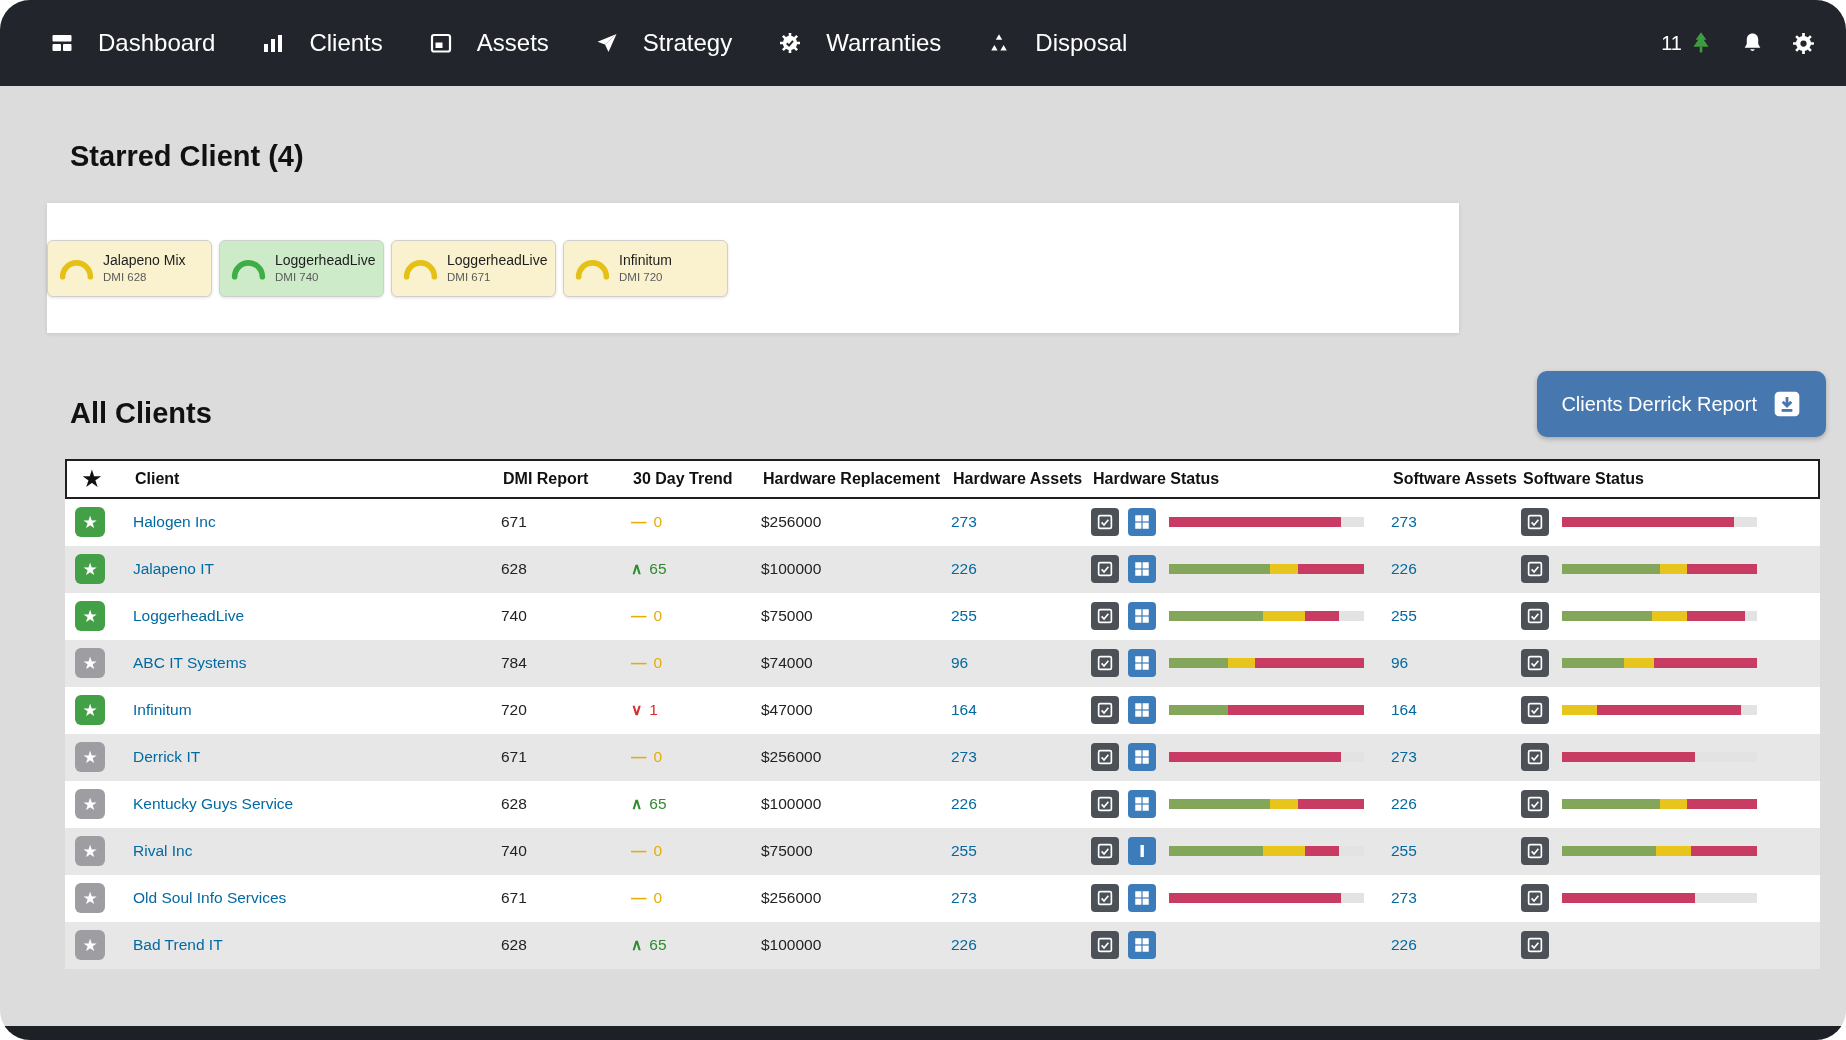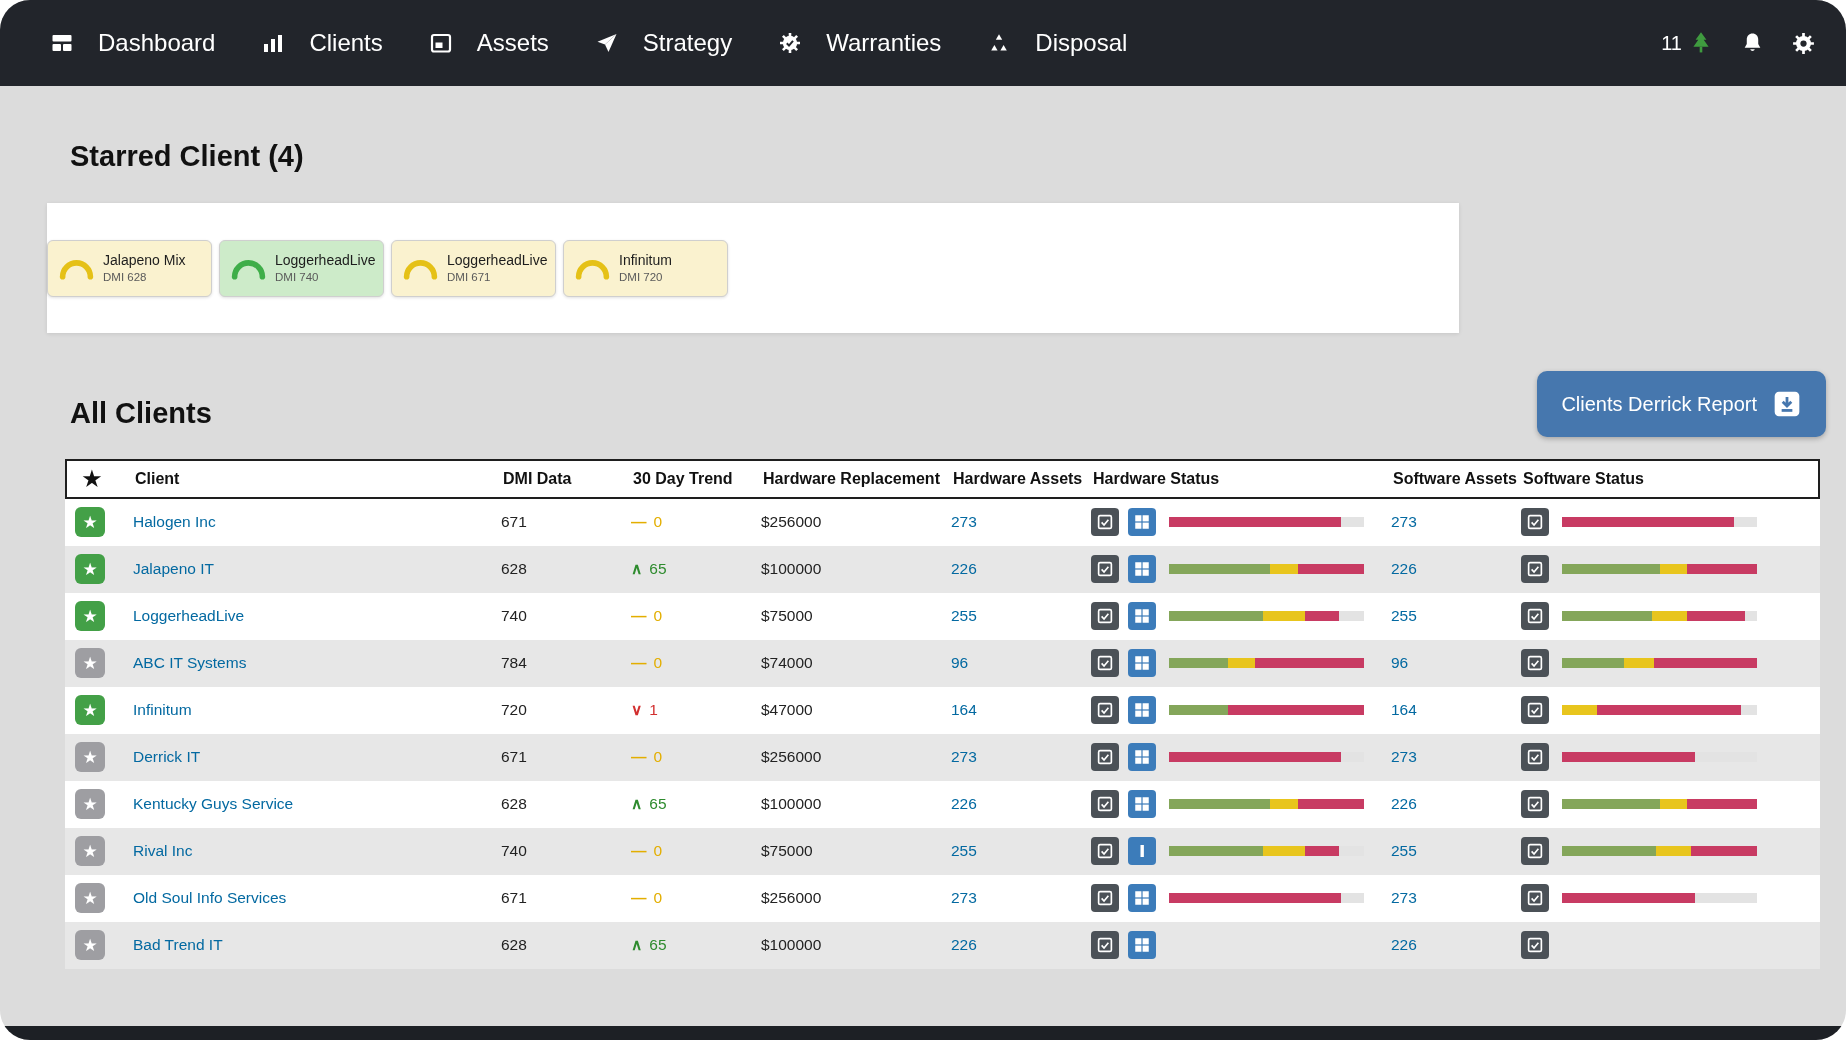--- a/index.html
+++ b/index.html
@@ -224,21 +224,21 @@
     </section>
 
     <h1 class="section-title allclients-title">All Clients</h1>
 
     <div class="table">
       <div class="thead" id="table-head">
           <div class="cell">
             <span class="hstar">★</span>
           </div>
           <div class="cell">Client</div>
-          <div class="cell">DMI Data</div>
+          <div class="cell">DMI Report</div>
           <div class="cell">30 Day Trend</div>
           <div class="cell">Hardware Replacement</div>
           <div class="cell">Hardware Assets</div>
           <div class="cell">Hardware Status</div>
           <div class="cell">Software Assets</div>
           <div class="cell">Software Status</div>
         </div>
       <div id="table-body">
           <div class="trow ">
             <div class="cell">

